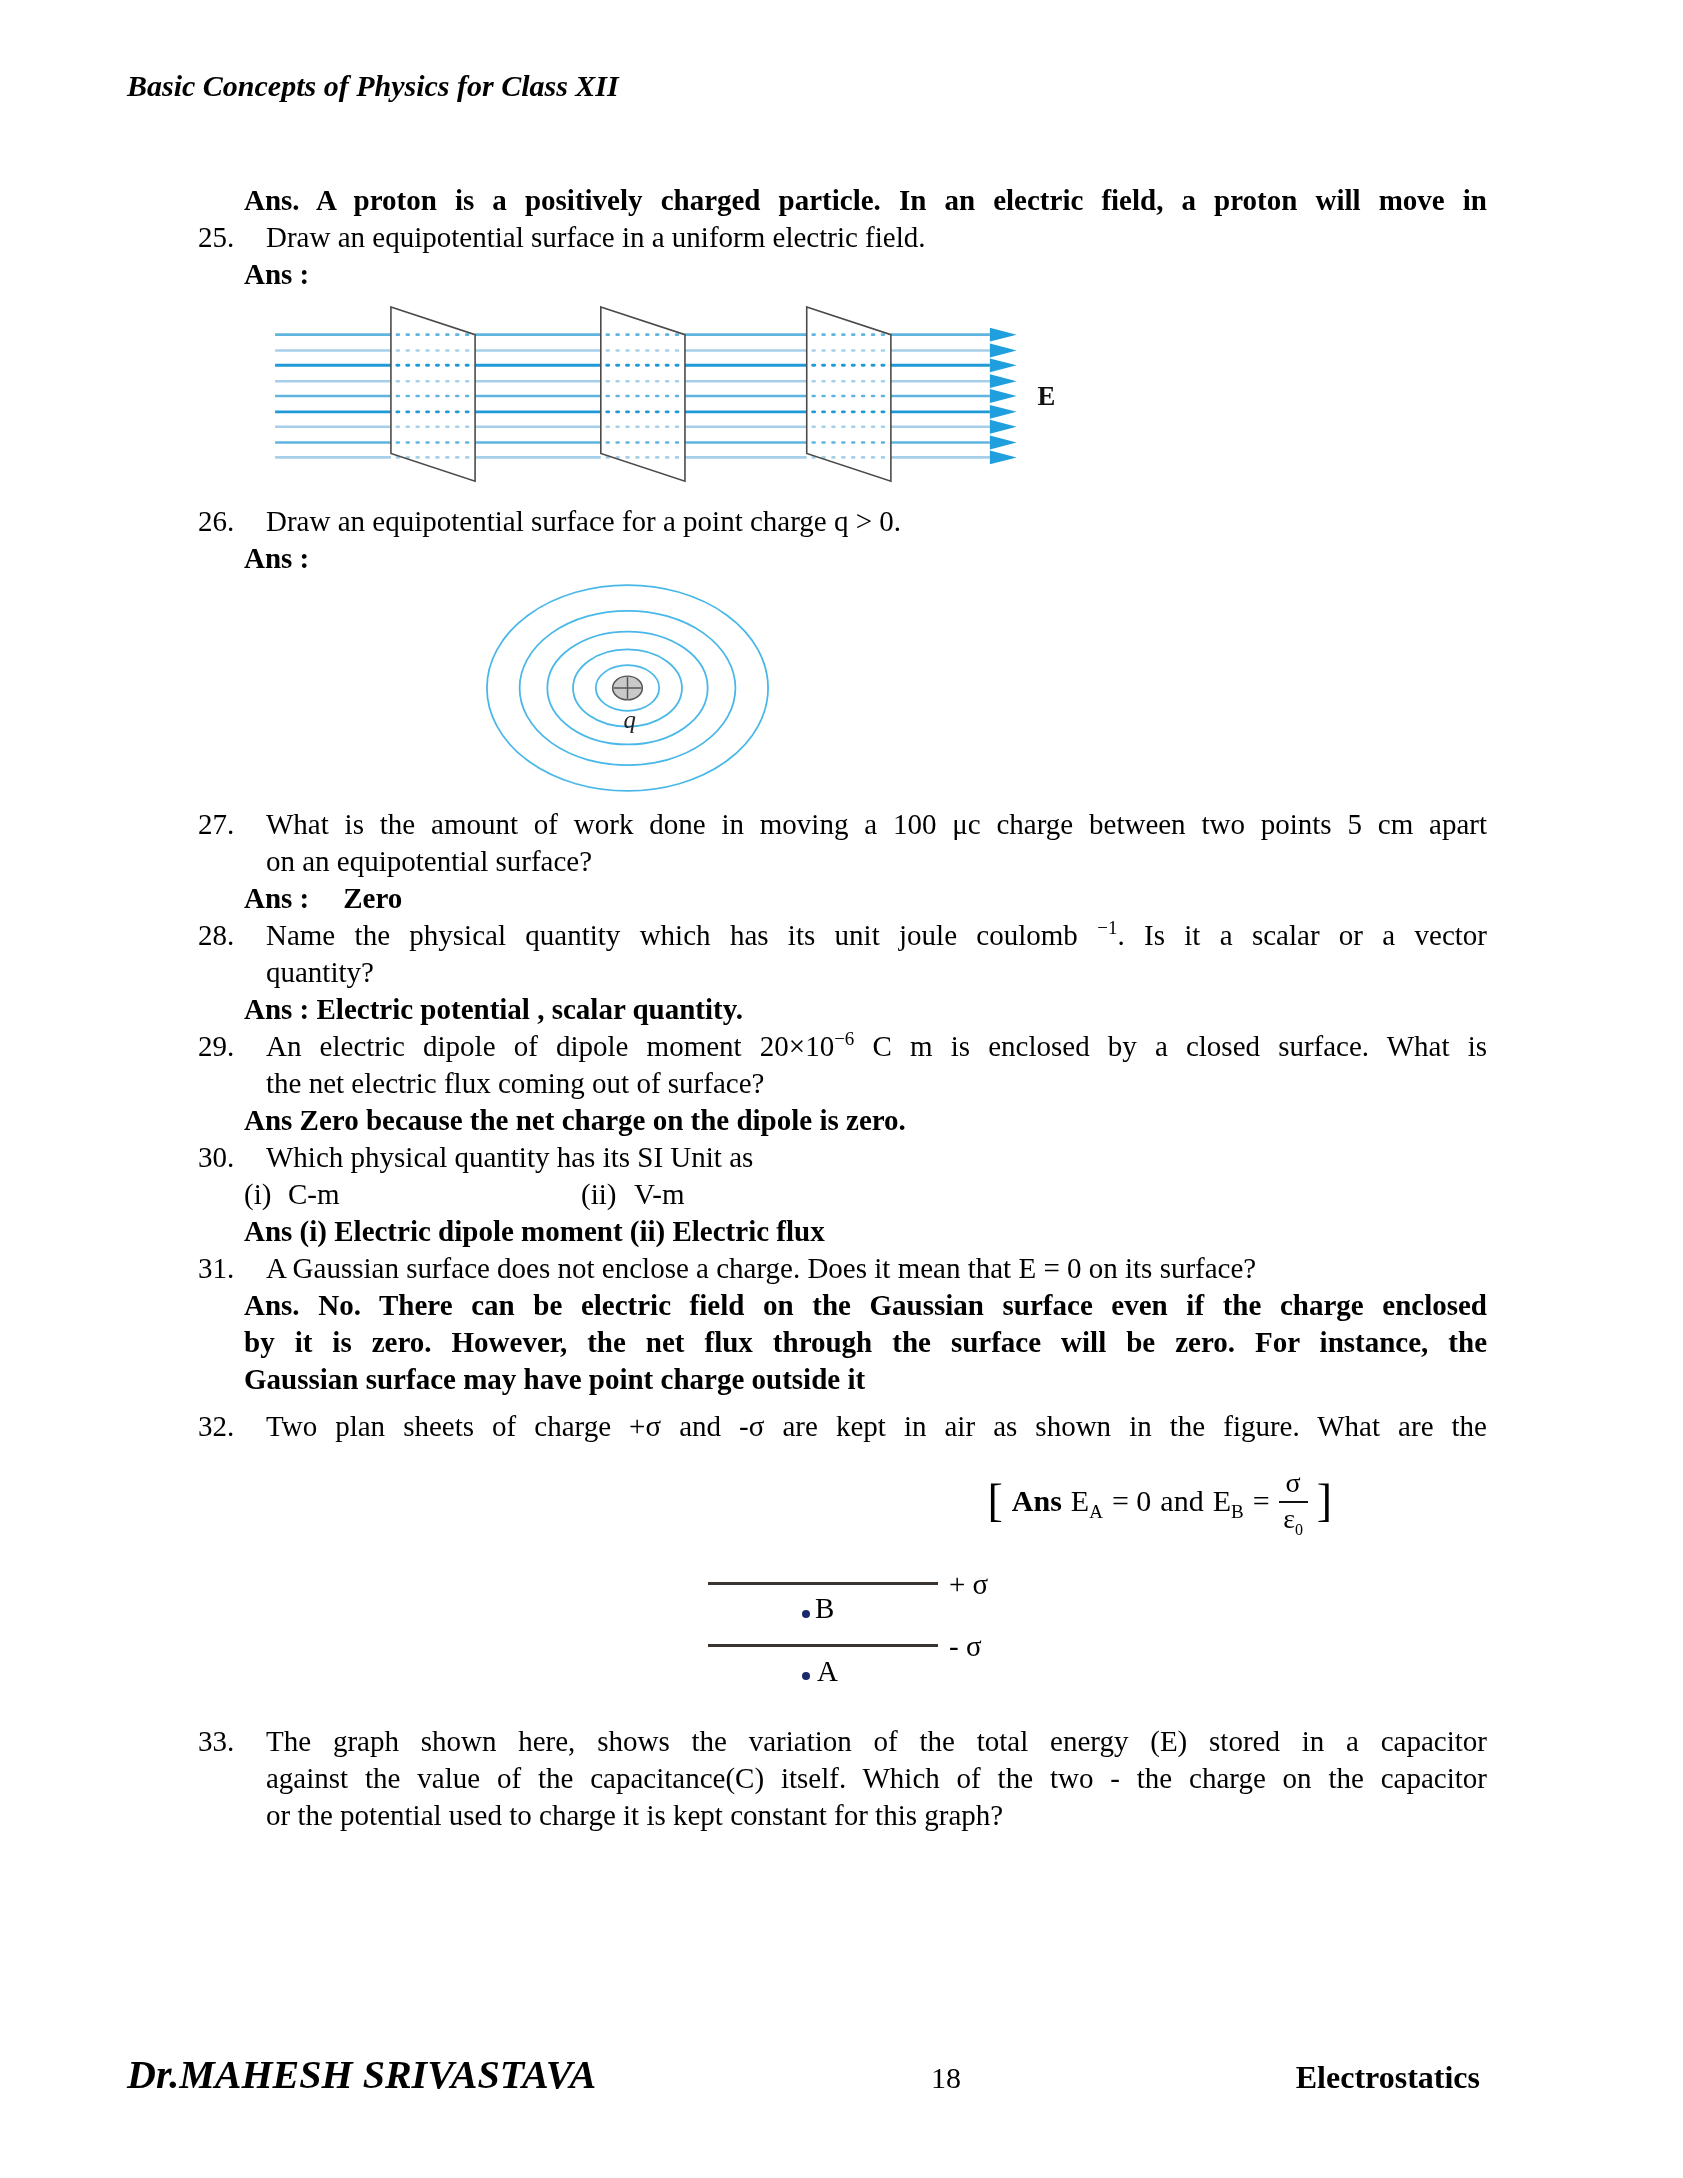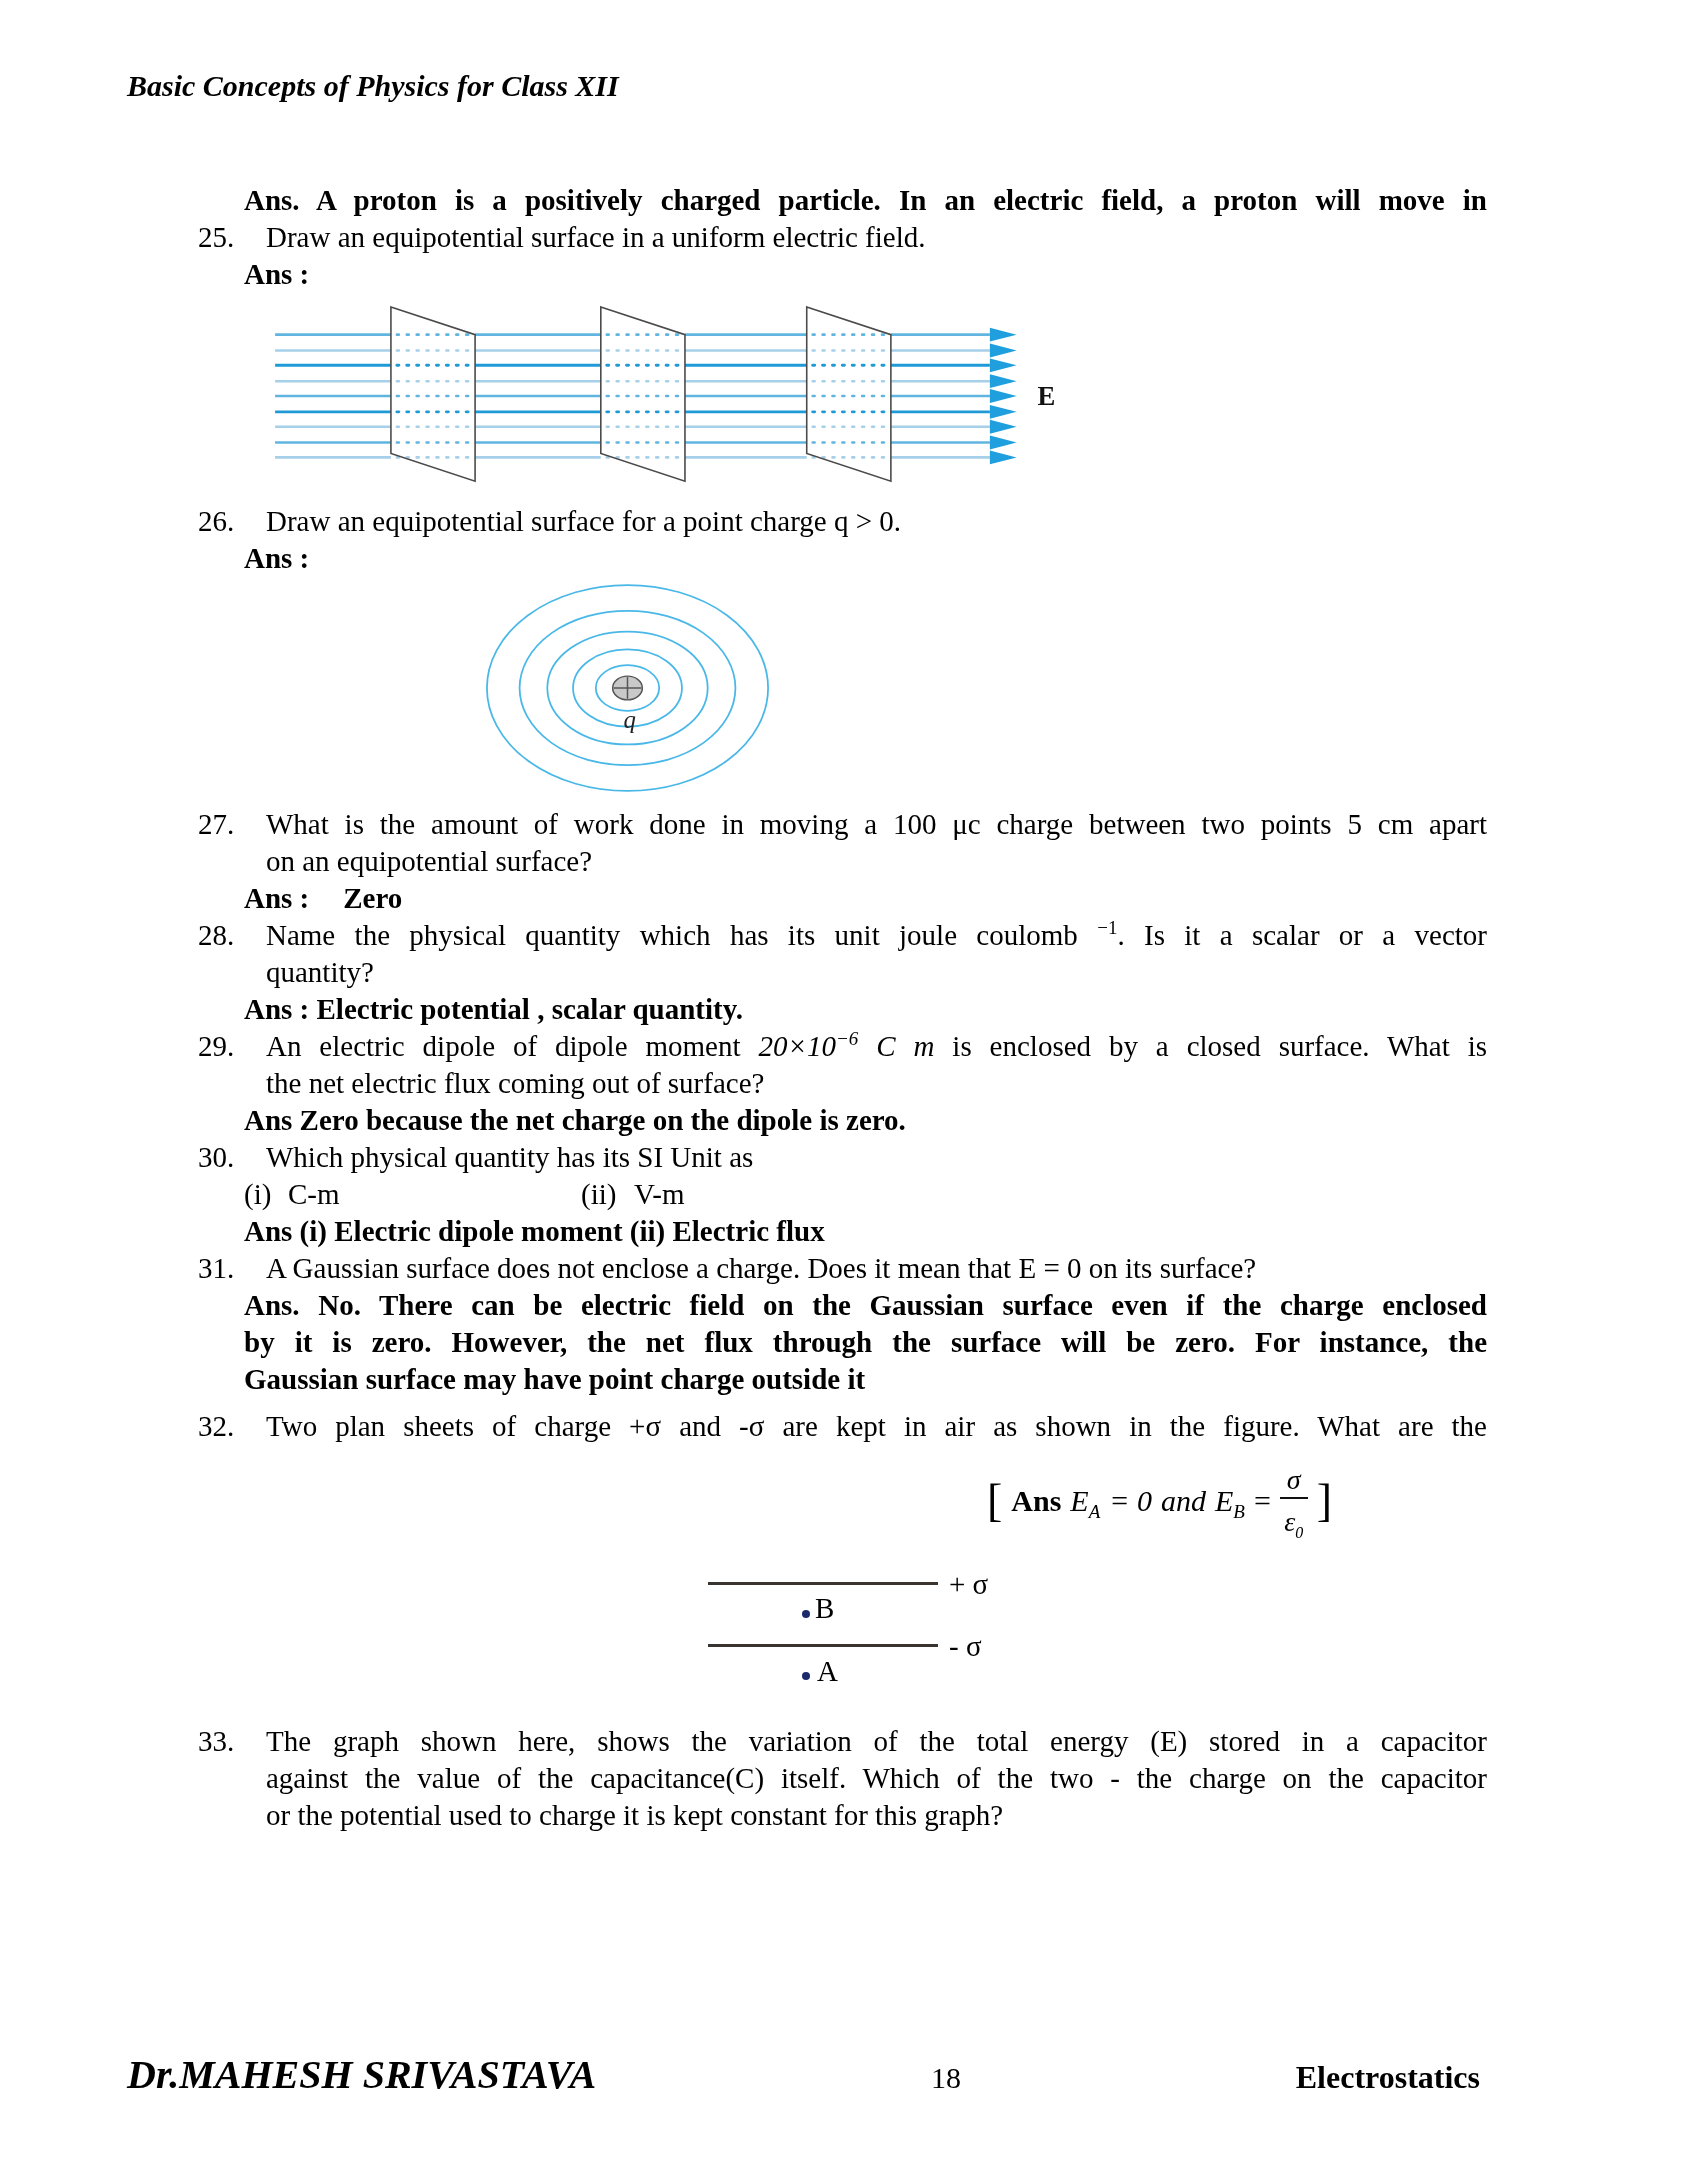--- a/index.html
+++ b/index.html
@@ -17,21 +17,21 @@
   .page{
     position:relative;width:1683px;height:2178px;background:#ffffff;overflow:hidden;
     font-family:"Liberation Serif","DejaVu Serif",serif;color:#000;
   }
   .header{
     margin:69px 0 0 127px;
     font-size:30px;font-weight:bold;font-style:italic;
   }
   .content{margin:79px 196px 0 198px;font-size:29px;line-height:37px;}
   .bold{font-weight:bold;}
-  .it{font-style:italic;}
+  .it{}
   .jlast{text-align:justify;text-align-last:justify;}
   .line{display:block;}
   .qrow{display:flex;align-items:flex-start;}
   .qnum{width:46px;flex:0 0 46px;}
   .qbody{flex:1;min-width:0;margin-left:22px;}
   .ansblock{margin-left:46px;}
   .gap26{margin-left:34px;}
   sup{font-size:19px;line-height:0;}
   sub{font-size:19px;line-height:0;}
 
@@ -51,21 +51,21 @@
   .charge{fill:var(--charge-fill);stroke:#555;stroke-width:1.5;}
   .charge-cross{stroke:#555;stroke-width:1.5;}
   .q-label{font-family:"Liberation Serif",serif;font-style:italic;font-size:25px;fill:#222;}
 
   
   .q32row2{display:flex;align-items:center;height:111px;margin-top:0;}
   .ansf{display:inline-flex;align-items:center;gap:9px;font-size:30px;margin-left:auto;margin-right:155px;white-space:nowrap;}
   .bracket{font-size:46px;font-weight:400;line-height:0.9;}
   .frac{display:inline-flex;flex-direction:column;align-items:center;line-height:1.05;font-size:28px;}
   .fnum{border-bottom:2px solid #111;padding:0 7px 3px;}
-  .fden{padding-top:8px;}
+  .fden{padding-top:1px;}
   .fden sub{font-size:16px;}
 
   
   .diag-sheets{position:relative;width:554px;height:139px;margin:16px 0 0 510px;}
   .sheet-line{position:absolute;left:0;width:230px;height:3px;background:var(--sheet-line);}
   .sheet-label{position:absolute;left:241px;font-size:29px;}
   .pt-dot{position:absolute;width:8px;height:8px;border-radius:50%;background:var(--point-dot);}
   .pt-label{position:absolute;font-size:29px;}
 
   .q33block{margin-top:12px;}

